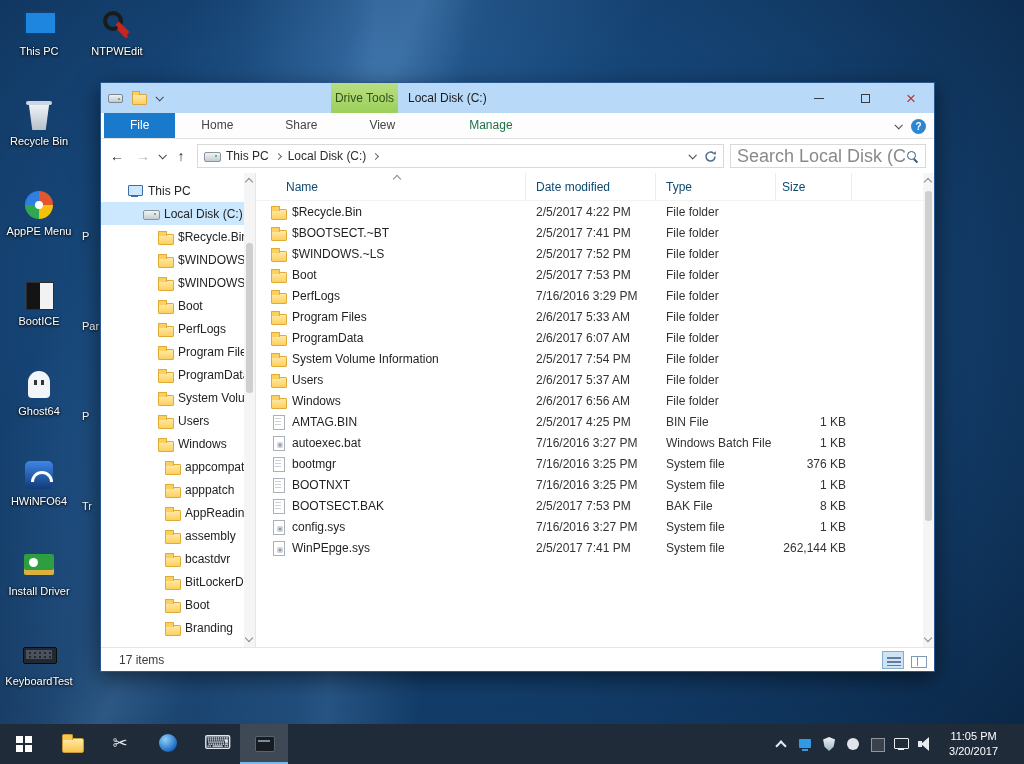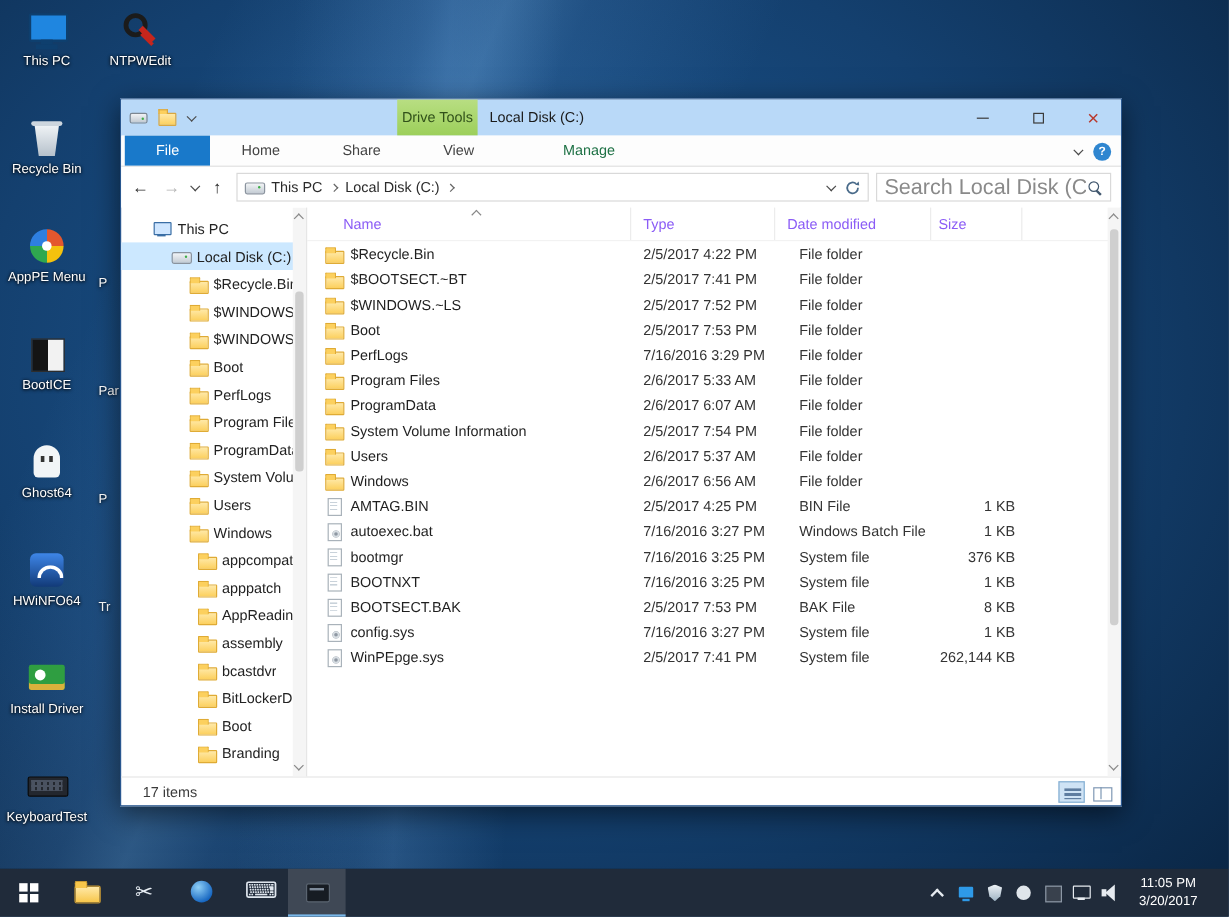--- a/index.html
+++ b/index.html
@@ -99,21 +99,21 @@
   .nlabel { overflow:hidden; }
   .vscroll { position:absolute; top:0; bottom:0; width:11px; background:#f5f5f5; }
   .navscroll { right:0; }
   .sarrow { position:absolute; left:2px; width:6px; height:6px; border-right:1.5px solid #8a8a8a; border-bottom:1.5px solid #8a8a8a; }
   .sarrow.up { top:6px; transform:rotate(-135deg); }
   .sarrow.down { bottom:6px; transform:rotate(45deg); }
   .sthumb { position:absolute; left:2px; width:7px; border-radius:3px; background:#cfcfcf; }
   .navscroll .sthumb { top:70px; height:150px; }
 
   .filearea { flex:1; position:relative; display:flex; flex-direction:column; min-width:0; }
-  .headers { display:flex; height:28px; align-items:center; color:#8b5cf6; flex:none; border-bottom:1px solid #f2f2f2; }
+  .headers { display:flex; height:28px; align-items:center; color:#0c4a6e; flex:none; border-bottom:1px solid #f2f2f2; }
   .hcol { height:100%; display:flex; align-items:center; border-right:1px solid #ececec; cursor:default; }
   .hcol.c-name { width:270px; padding-left:30px; }
   .hcol.c-mod { width:130px; padding-left:10px; }
   .hcol.c-type { width:120px; padding-left:10px; }
   .hcol.c-size { width:76px; padding-left:6px; }
   .sortcaret { position:absolute; left:138px; top:3px; width:6px; height:6px; border-right:1.4px solid #888; border-bottom:1.4px solid #888; transform:rotate(-135deg); }
   .rows { flex:1; overflow:hidden; }
   .frow { display:flex; align-items:center; height:21px; padding-left:14px; cursor:default; }
   .fc { white-space:nowrap; overflow:hidden; }
   .fc.c-name { width:234px; color:#1f1f1f; margin-left:6px; }
@@ -428,26 +428,26 @@
       </div>
     </div>
 
     <div class="filearea">
       <div class="headers">
 
           <div class="hcol c-name">
             <span>Name</span>
           </div>
 
+          <div class="hcol c-mod">
+            <span>Date modified</span>
+          </div>
+
           <div class="hcol c-type">
             <span>Type</span>
-          </div>
-
-          <div class="hcol c-mod">
-            <span>Date modified</span>
           </div>
 
           <div class="hcol c-size">
             <span>Size</span>
           </div>
         </div>
       <span class="sortcaret"></span>
       <div class="rows">
 
           <div class="frow">

